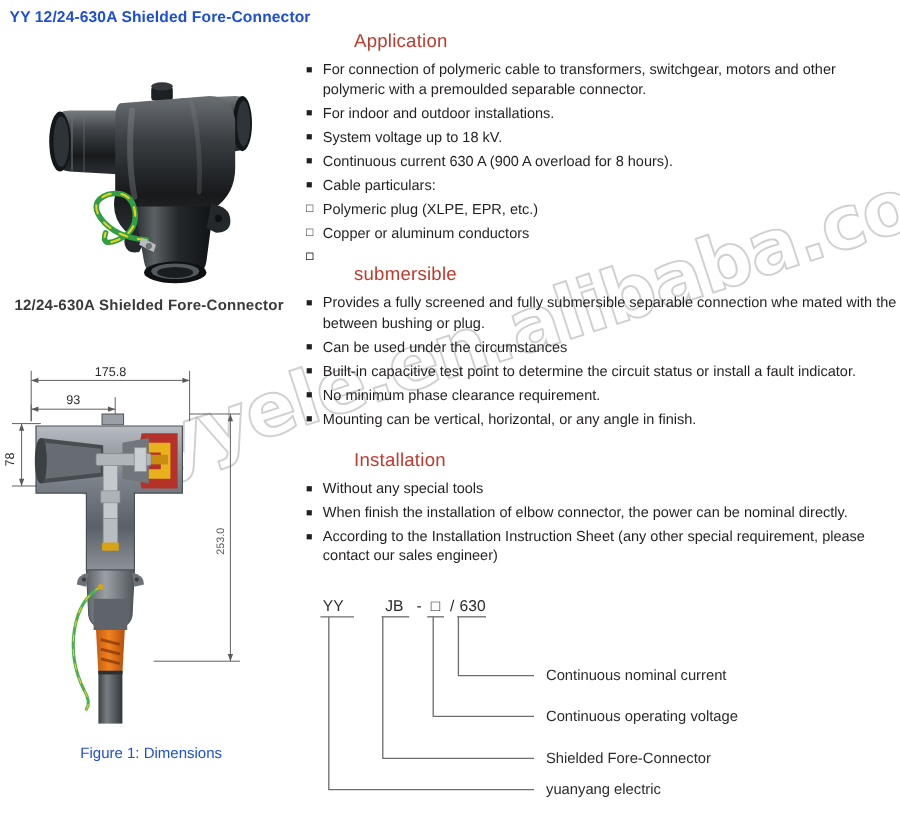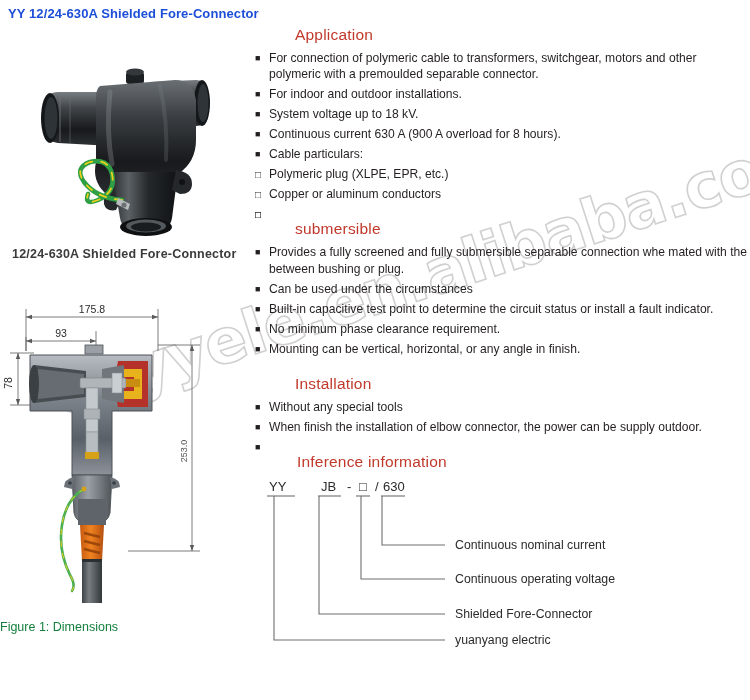--- a/index.html
+++ b/index.html
@@ -78,22 +78,23 @@
     letter-spacing: 0.2px;
   }
 
   #dimension-figure {
     position: relative;
     width: 252px;
     height: 325px;
     margin-top: 28px;
   }
   .fig-caption {
+    text-align: center;
     font-size: 12.5px;
-    color: #15803d;
+    color: #1d4ed8;
     margin-top: 2px;
   }
 
   
   #right-col {
     position: absolute;
     left: 255px;
     top: 26px;
     width: 495px;
     z-index: 8;
@@ -344,27 +345,26 @@
     <li><span class="bullet">■</span><span>Built-in capacitive test point to determine the circuit status or install a fault indicator.</span></li>
     <li><span class="bullet">■</span><span>No minimum phase clearance requirement.</span></li>
     <li><span class="bullet">■</span><span>Mounting can be vertical, horizontal, or any angle in finish.</span></li>
   </ul>
 
   <div class="sect-gap"></div>
 
   <div class="section-head">Installation</div>
   <ul class="spec-list">
     <li><span class="bullet">■</span><span>Without any special tools</span></li>
-    <li><span class="bullet">■</span><span>When finish the installation of elbow connector, the power can be supply outdoor.</span></li>
-    <li><span class="bullet">■</span></li>
+    <li><span class="bullet">■</span><span>When finish the installation of elbow connector, the power can be nominal directly.</span></li>
+    <li><span class="bullet">■</span><span>According to the Installation Instruction Sheet (any other special requirement, please contact our sales engineer)</span></li>
   </ul>
 
   <div class="sect-gap"></div>
 
-  <div class="section-head center-ish">Inference information</div>
 
   <div id="inference-block">
     <svg width="495" height="170" viewBox="0 0 495 170">
       <g font-family="Liberation Sans, sans-serif" font-size="13" fill="#2b2b2b">
         <text x="14" y="14">YY</text>
         <text x="66" y="14">JB</text>
         <text x="92" y="14">-</text>
         <text x="104" y="14">□</text>
         <text x="120" y="14">/</text>
         <text x="128" y="14">630</text>

